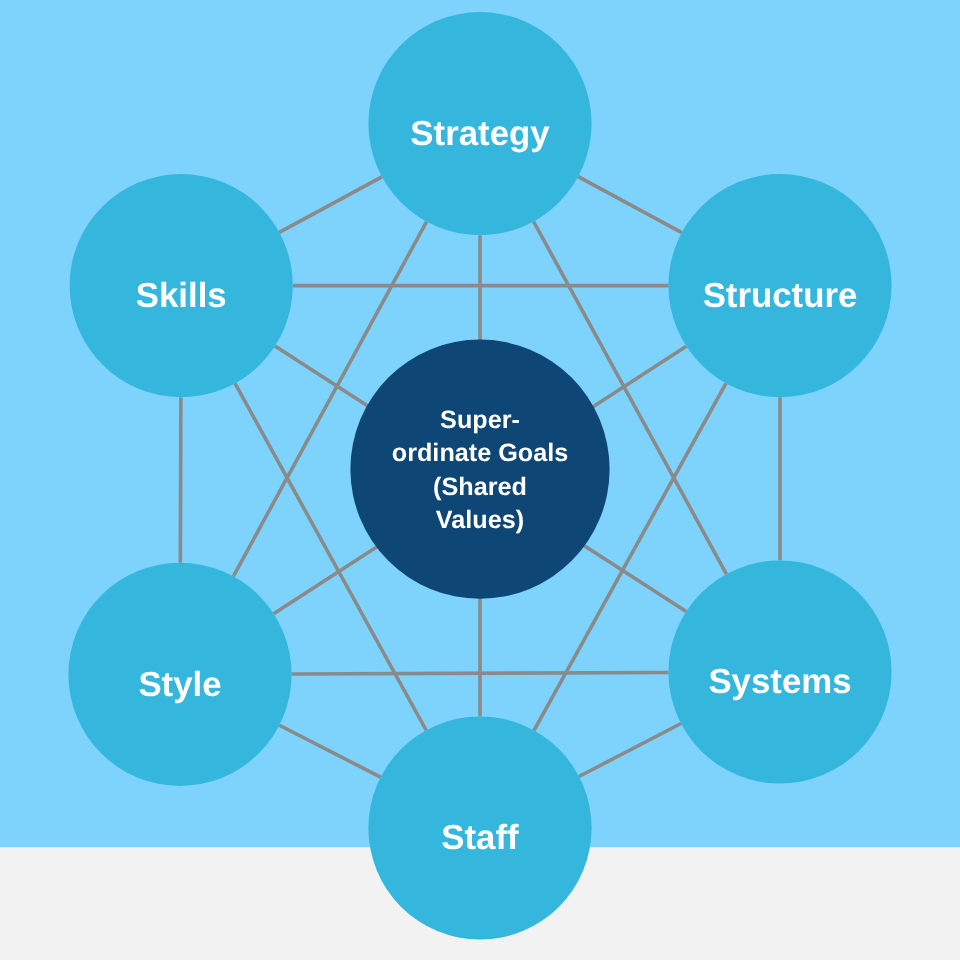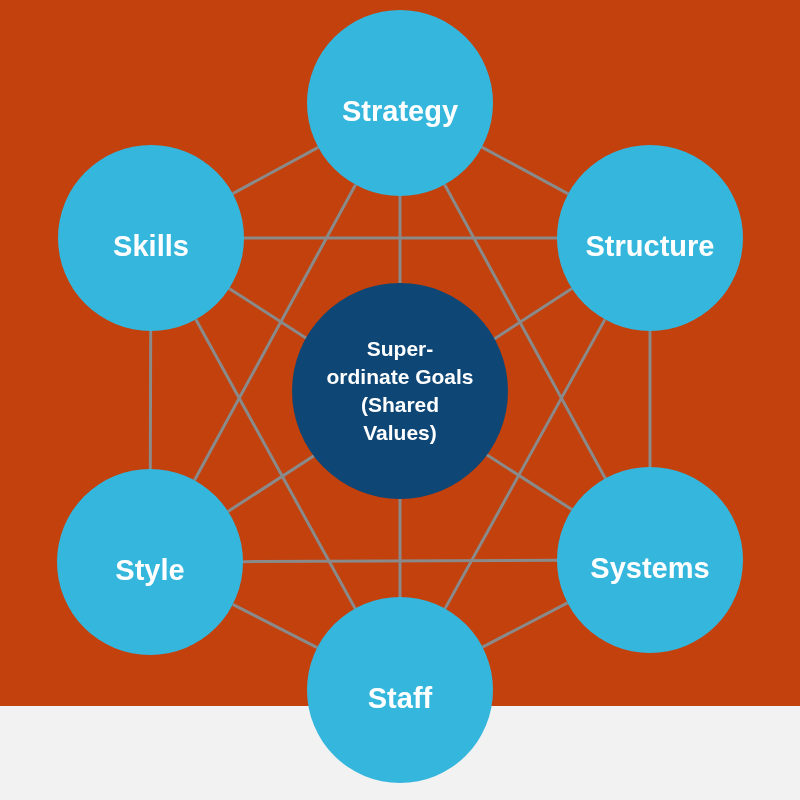--- a/index.html
+++ b/index.html
@@ -11,21 +11,21 @@
     width: 800px;
     height: 800px;
     background: #f2f2f2;
     font-family: "Liberation Sans", sans-serif;
     overflow: hidden;
   }
   #diagram-root {
     position: relative;
     width: 800px;
     height: 706px;
-    background: #c2410c;
+    background: #7dd3fc;
   }
   svg#diagram-svg {
     position: absolute;
     top: 0;
     left: 0;
     width: 800px;
     height: 800px;
     display: block;
   }
   .edge-line {

